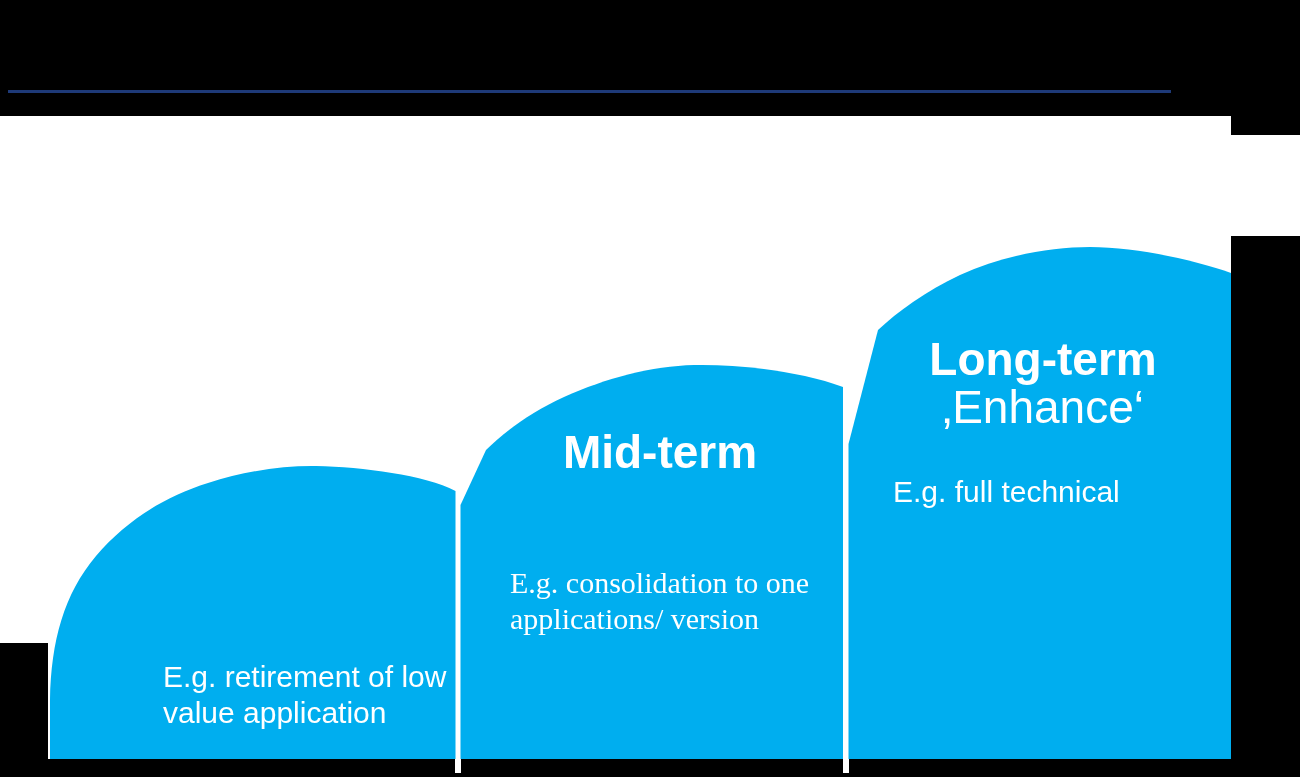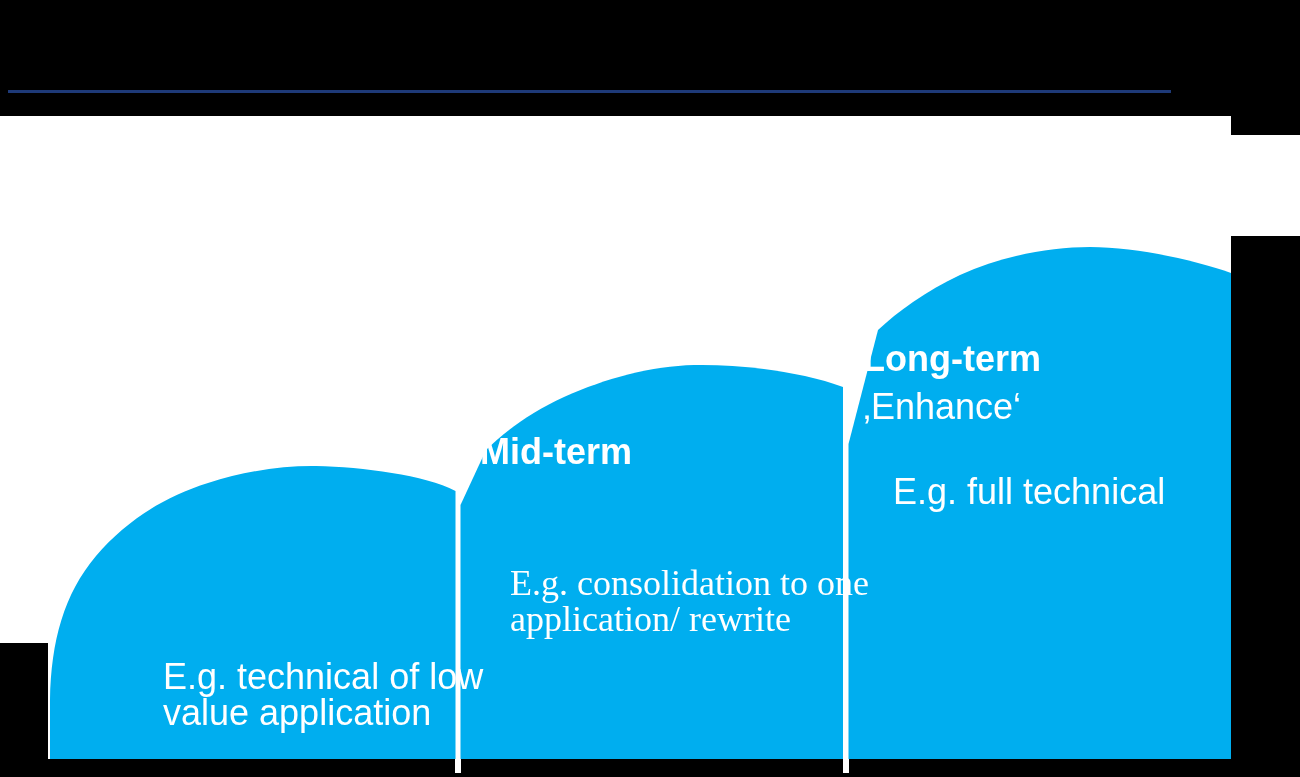--- a/index.html
+++ b/index.html
@@ -23,24 +23,24 @@
   .bottom-mask{left:0;top:759px;width:1300px;height:18px;z-index:2;}
   
   .divider-cross{position:absolute;background:#ffffff;width:6px;height:14px;top:759px;z-index:3;}
   .divider-1{left:455px;}
   .divider-2{left:843px;}
   
   .hills{position:absolute;left:0;top:0;z-index:1;}
   .hills path{fill:var(--shape_blue,#00AEEF);}
   
   .phase-text{position:absolute;z-index:4;color:var(--text_white,#fff);}
-  .title-block{width:360px;line-height:48px;font-size:36px;}
+  .title-block{width:360px;text-align:center;line-height:48px;font-size:46px;}
   .title-block .ttl{font-weight:bold;}
   .title-block .sub{font-weight:normal;}
-  .body-block{font-size:36px;line-height:36px;text-align:left;white-space:nowrap;}
+  .body-block{font-size:30px;line-height:36px;text-align:left;white-space:nowrap;}
   .t1{left:87px;top:527px;}
   .t2{left:480px;top:428px;}
   .t3{left:863px;top:335px;}
   .b1{left:163px;top:659px;}
   .b2{left:510px;top:565px;font-family:Liberation Serif, serif;}
   .b3{left:893px;top:474px;}
 </style>
 </head>
 <body>
 
@@ -69,30 +69,30 @@
          C 742 364, 802 372 843 387
          L 843 759 Z"></path>
     <path d="M 848.5 759 L 848.5 444 L 878 330
          C 897 312, 926 291 960 275
          C 1002 256, 1050 247 1090 247
          C 1136 247, 1194 260 1231 273
          L 1231 759 Z"></path>
   </svg>
 
   <div class="phase-text body-block b1">
-    <div>E.g. technical of low</div>
+    <div>E.g. retirement of low</div>
     <div>value application</div>
   </div>
 
   <div class="phase-text title-block t2">
     <div class="ttl">Mid-term</div>
   </div>
   <div class="phase-text body-block b2">
     <div>E.g. consolidation to one</div>
-    <div>application/ rewrite</div>
+    <div>applications/ version</div>
   </div>
 
   <div class="phase-text title-block t3">
     <div class="ttl">Long-term</div>
     <div class="sub">‚Enhance‘</div>
   </div>
   <div class="phase-text body-block b3">
     <div>E.g. full technical</div>
   </div>
 

